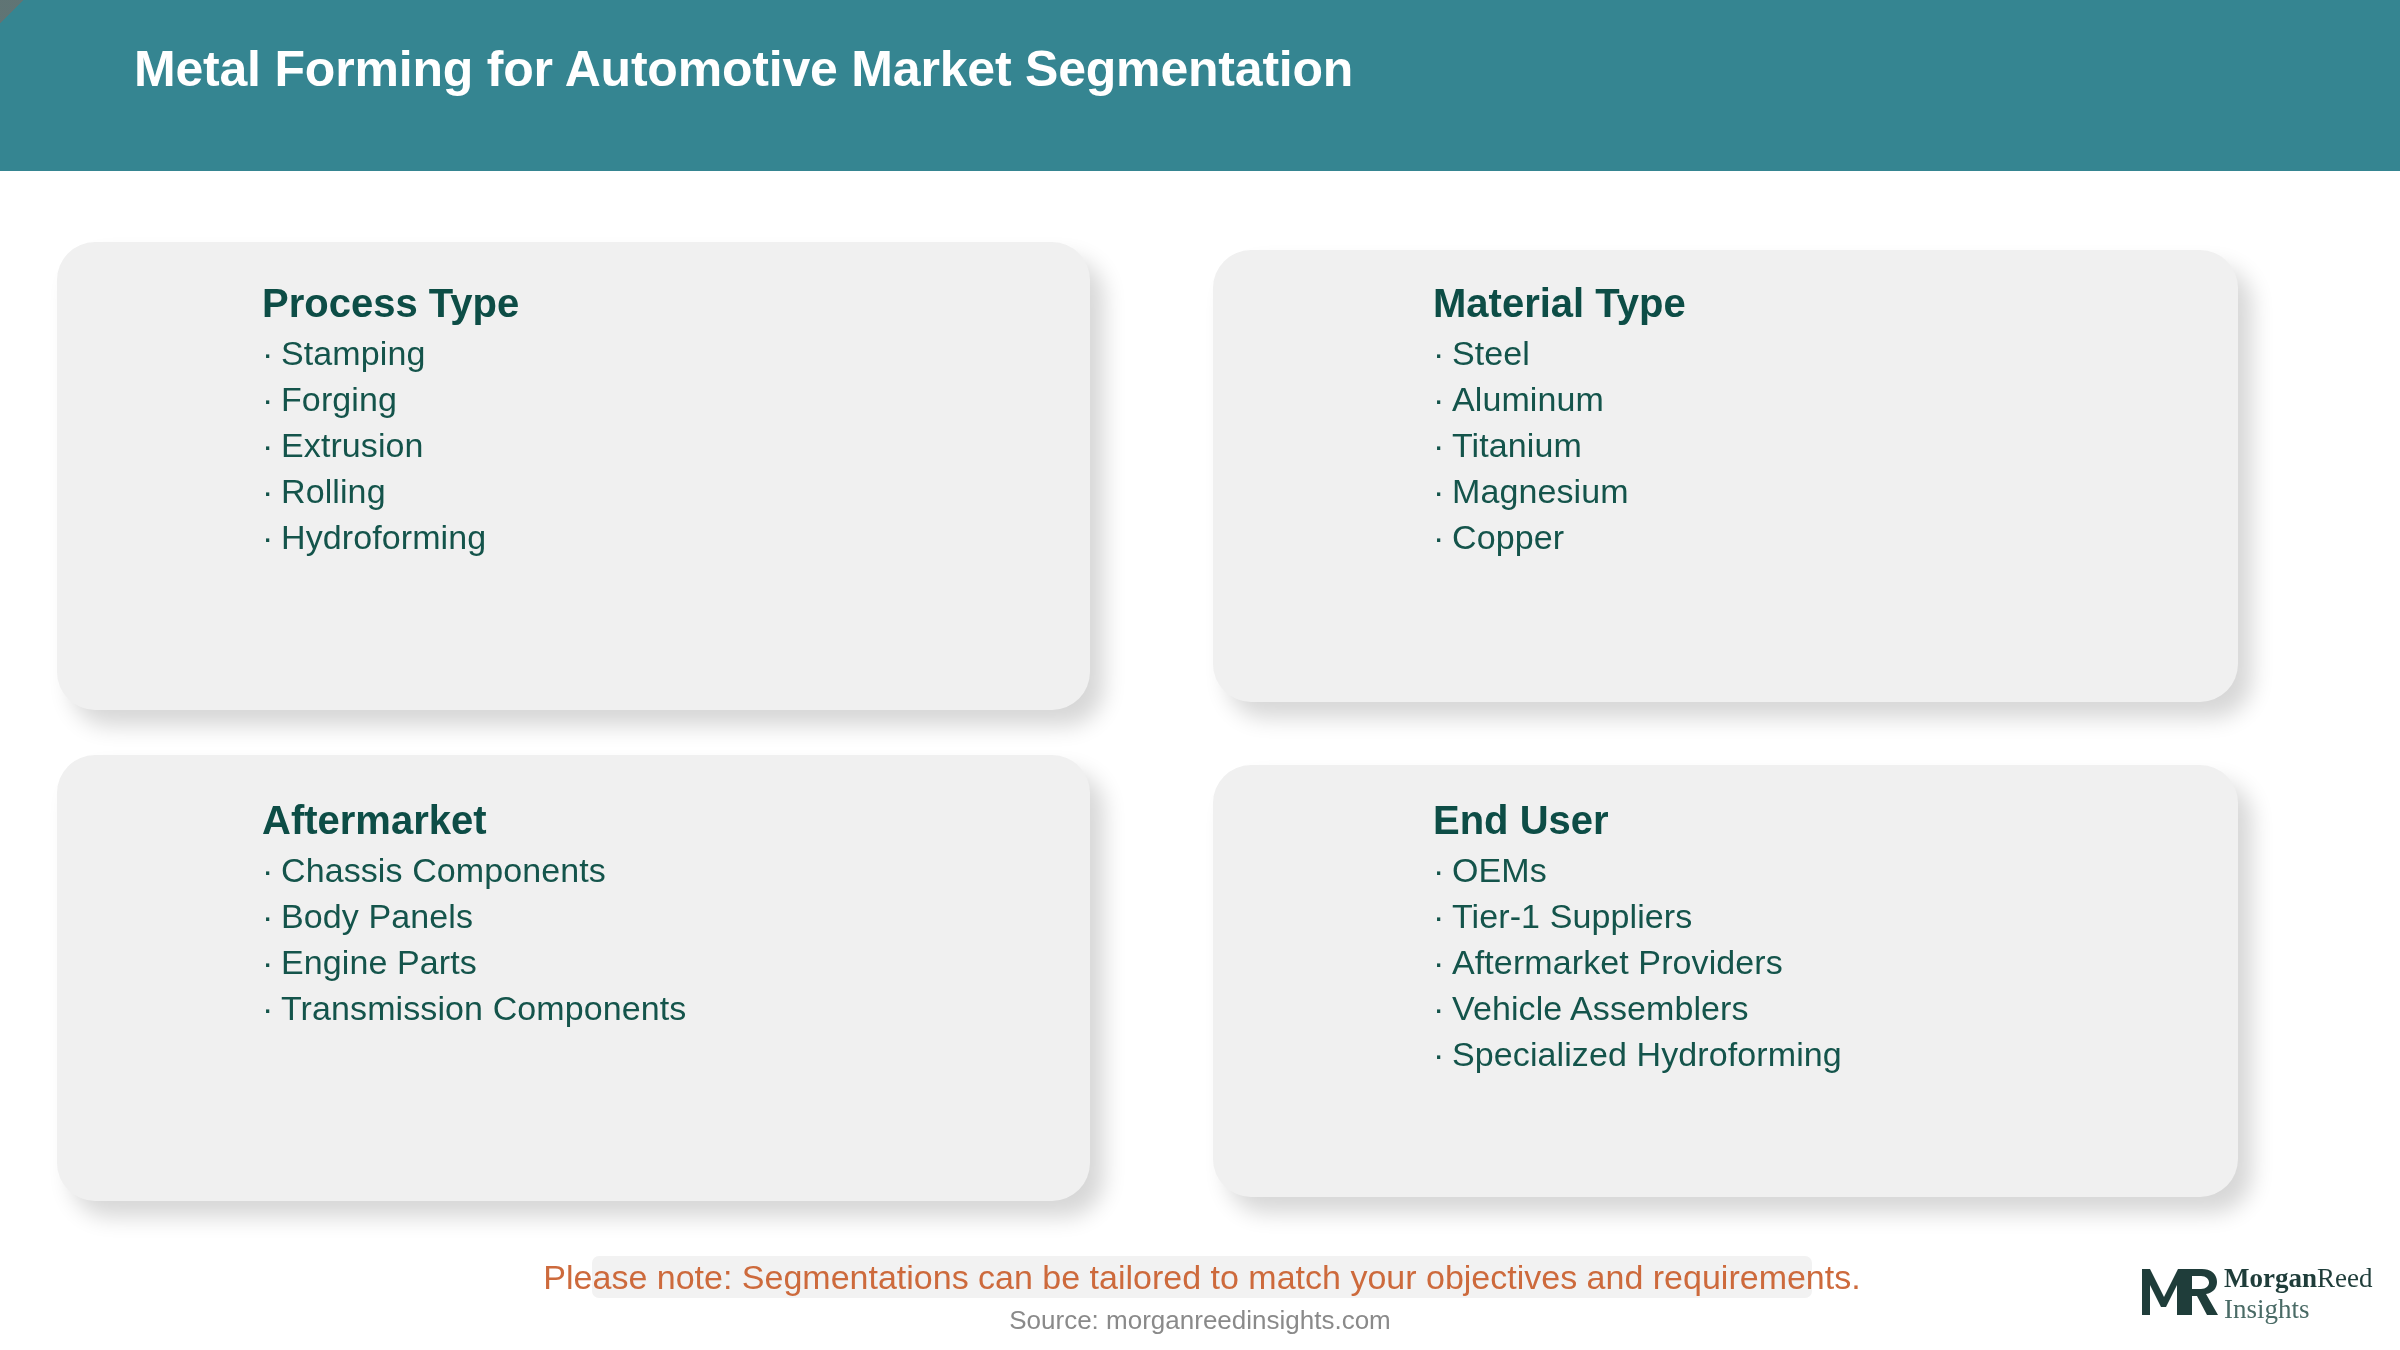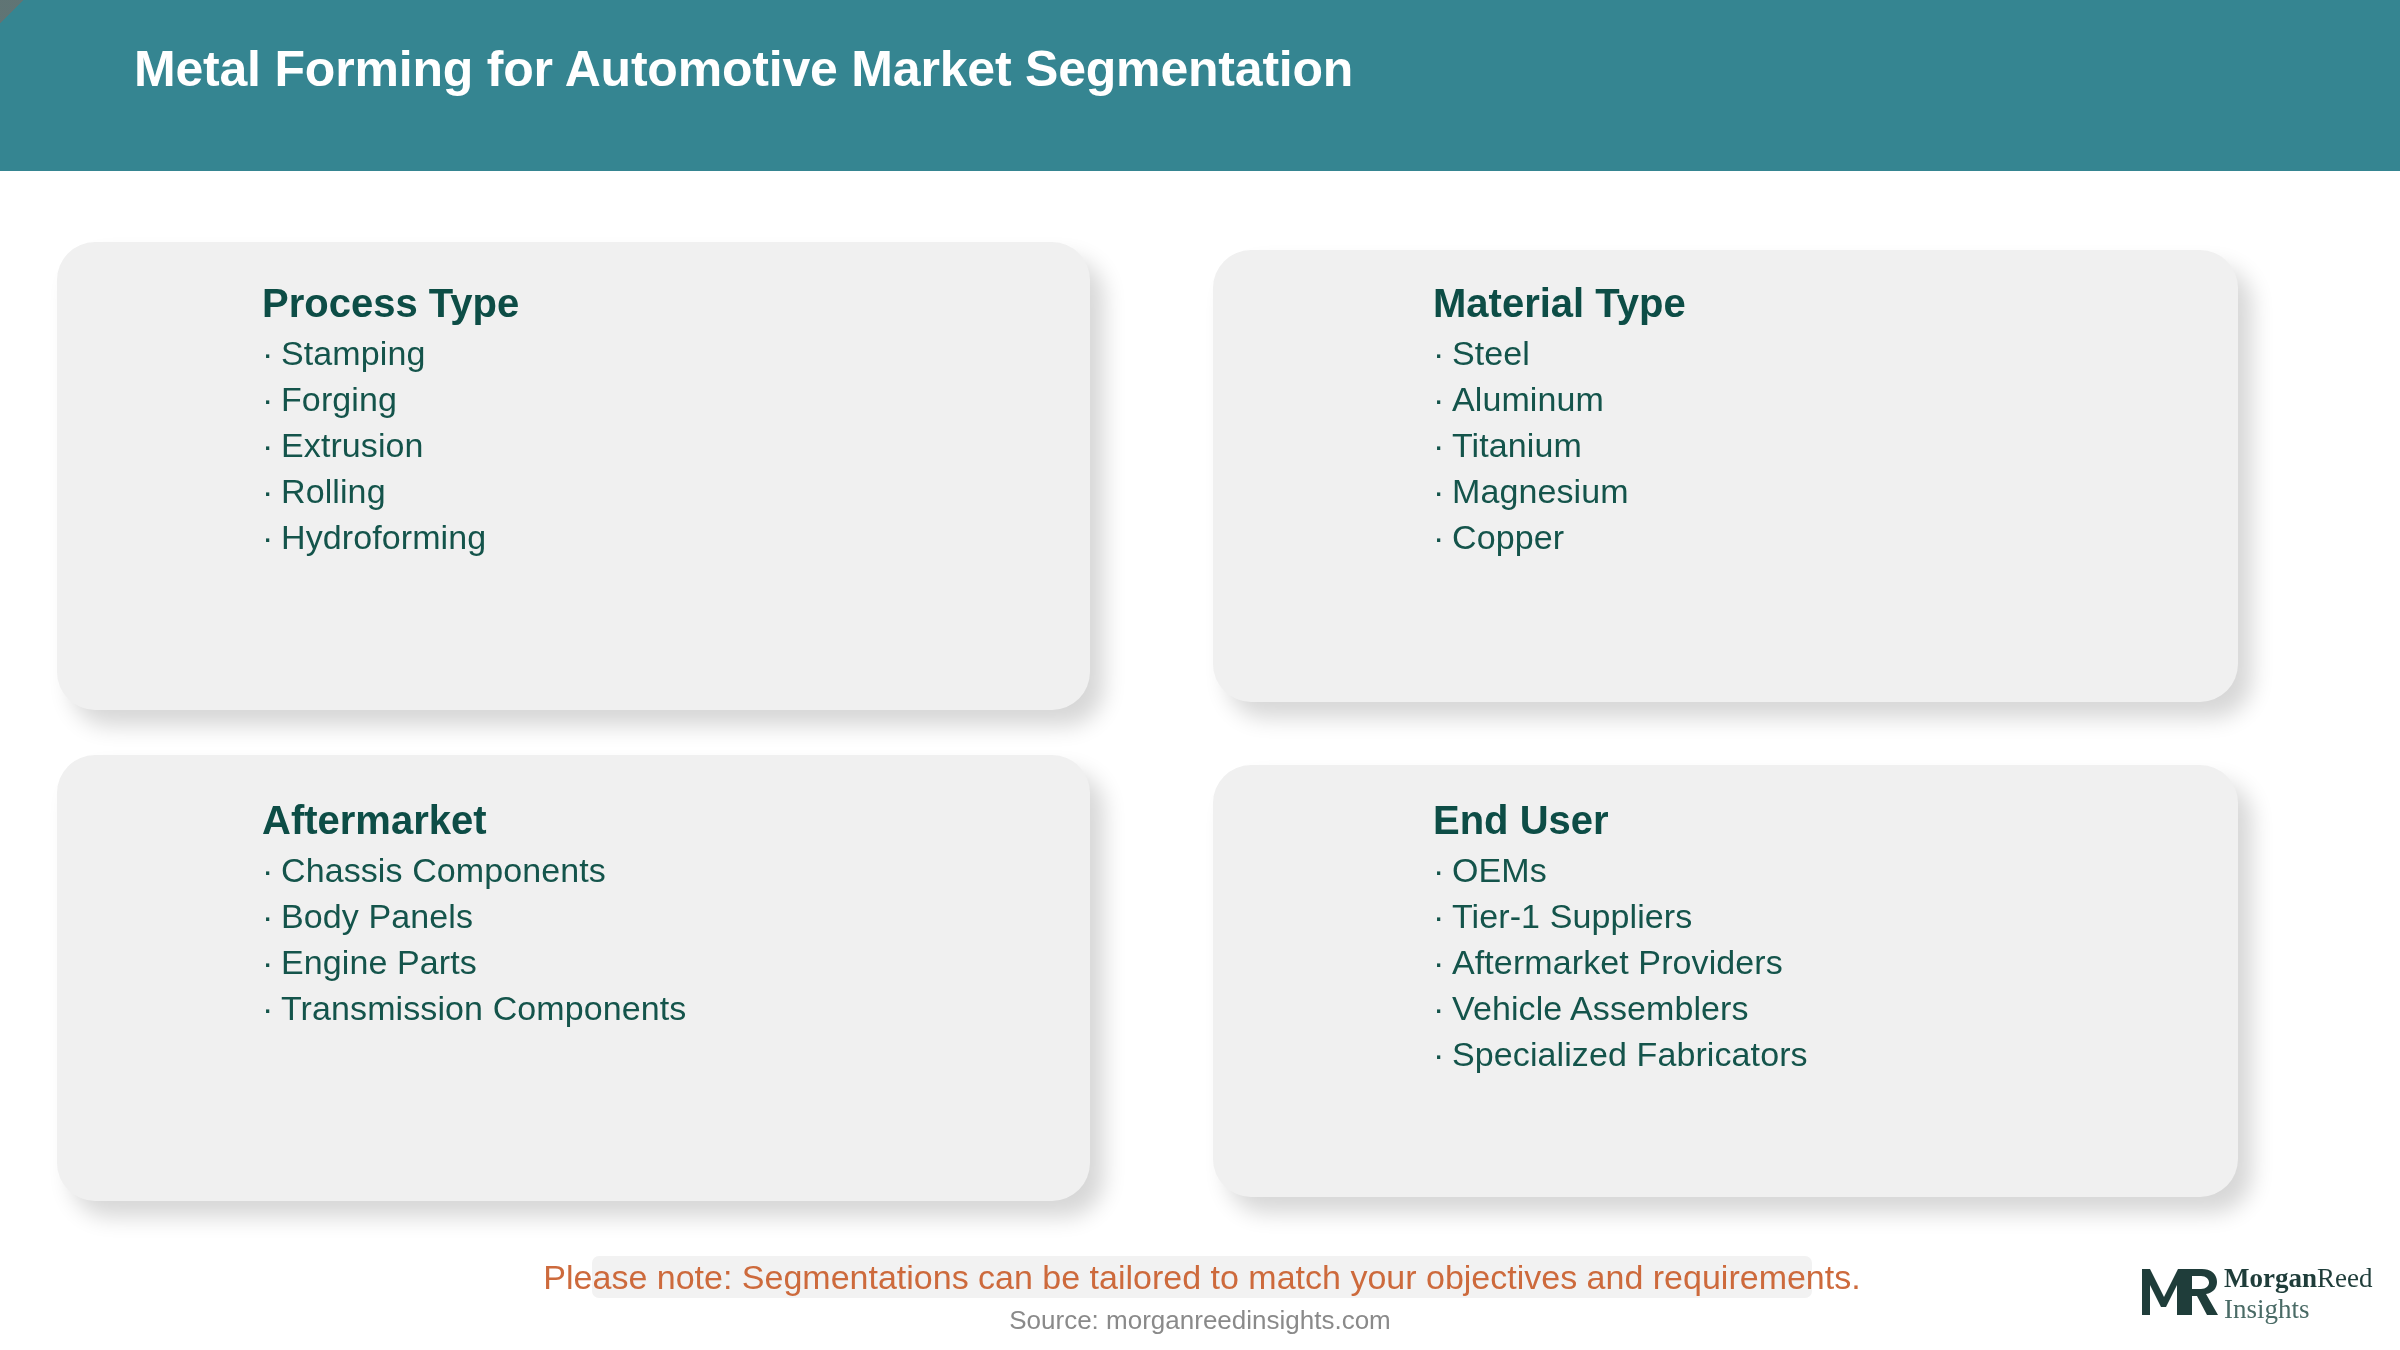--- a/index.html
+++ b/index.html
@@ -215,21 +215,21 @@
   </div>
 
   <div class="card c3">
     <div class="card-inner">
       <div class="card-title">End User</div>
       <ul class="card-list">
         <li><span class="bullet">·</span><span>OEMs</span></li>
         <li><span class="bullet">·</span><span>Tier-1 Suppliers</span></li>
         <li><span class="bullet">·</span><span>Aftermarket Providers</span></li>
         <li><span class="bullet">·</span><span>Vehicle Assemblers</span></li>
-        <li><span class="bullet">·</span><span>Specialized Fabricators</span></li>
+        <li><span class="bullet">·</span><span>Specialized Hydroforming</span></li>
       </ul>
     </div>
   </div>
 
 </div>
 
 <div class="note-box">
   <span class="note-text">Please note: Segmentations can be tailored to match your objectives and requirements.</span>
 </div>
 

